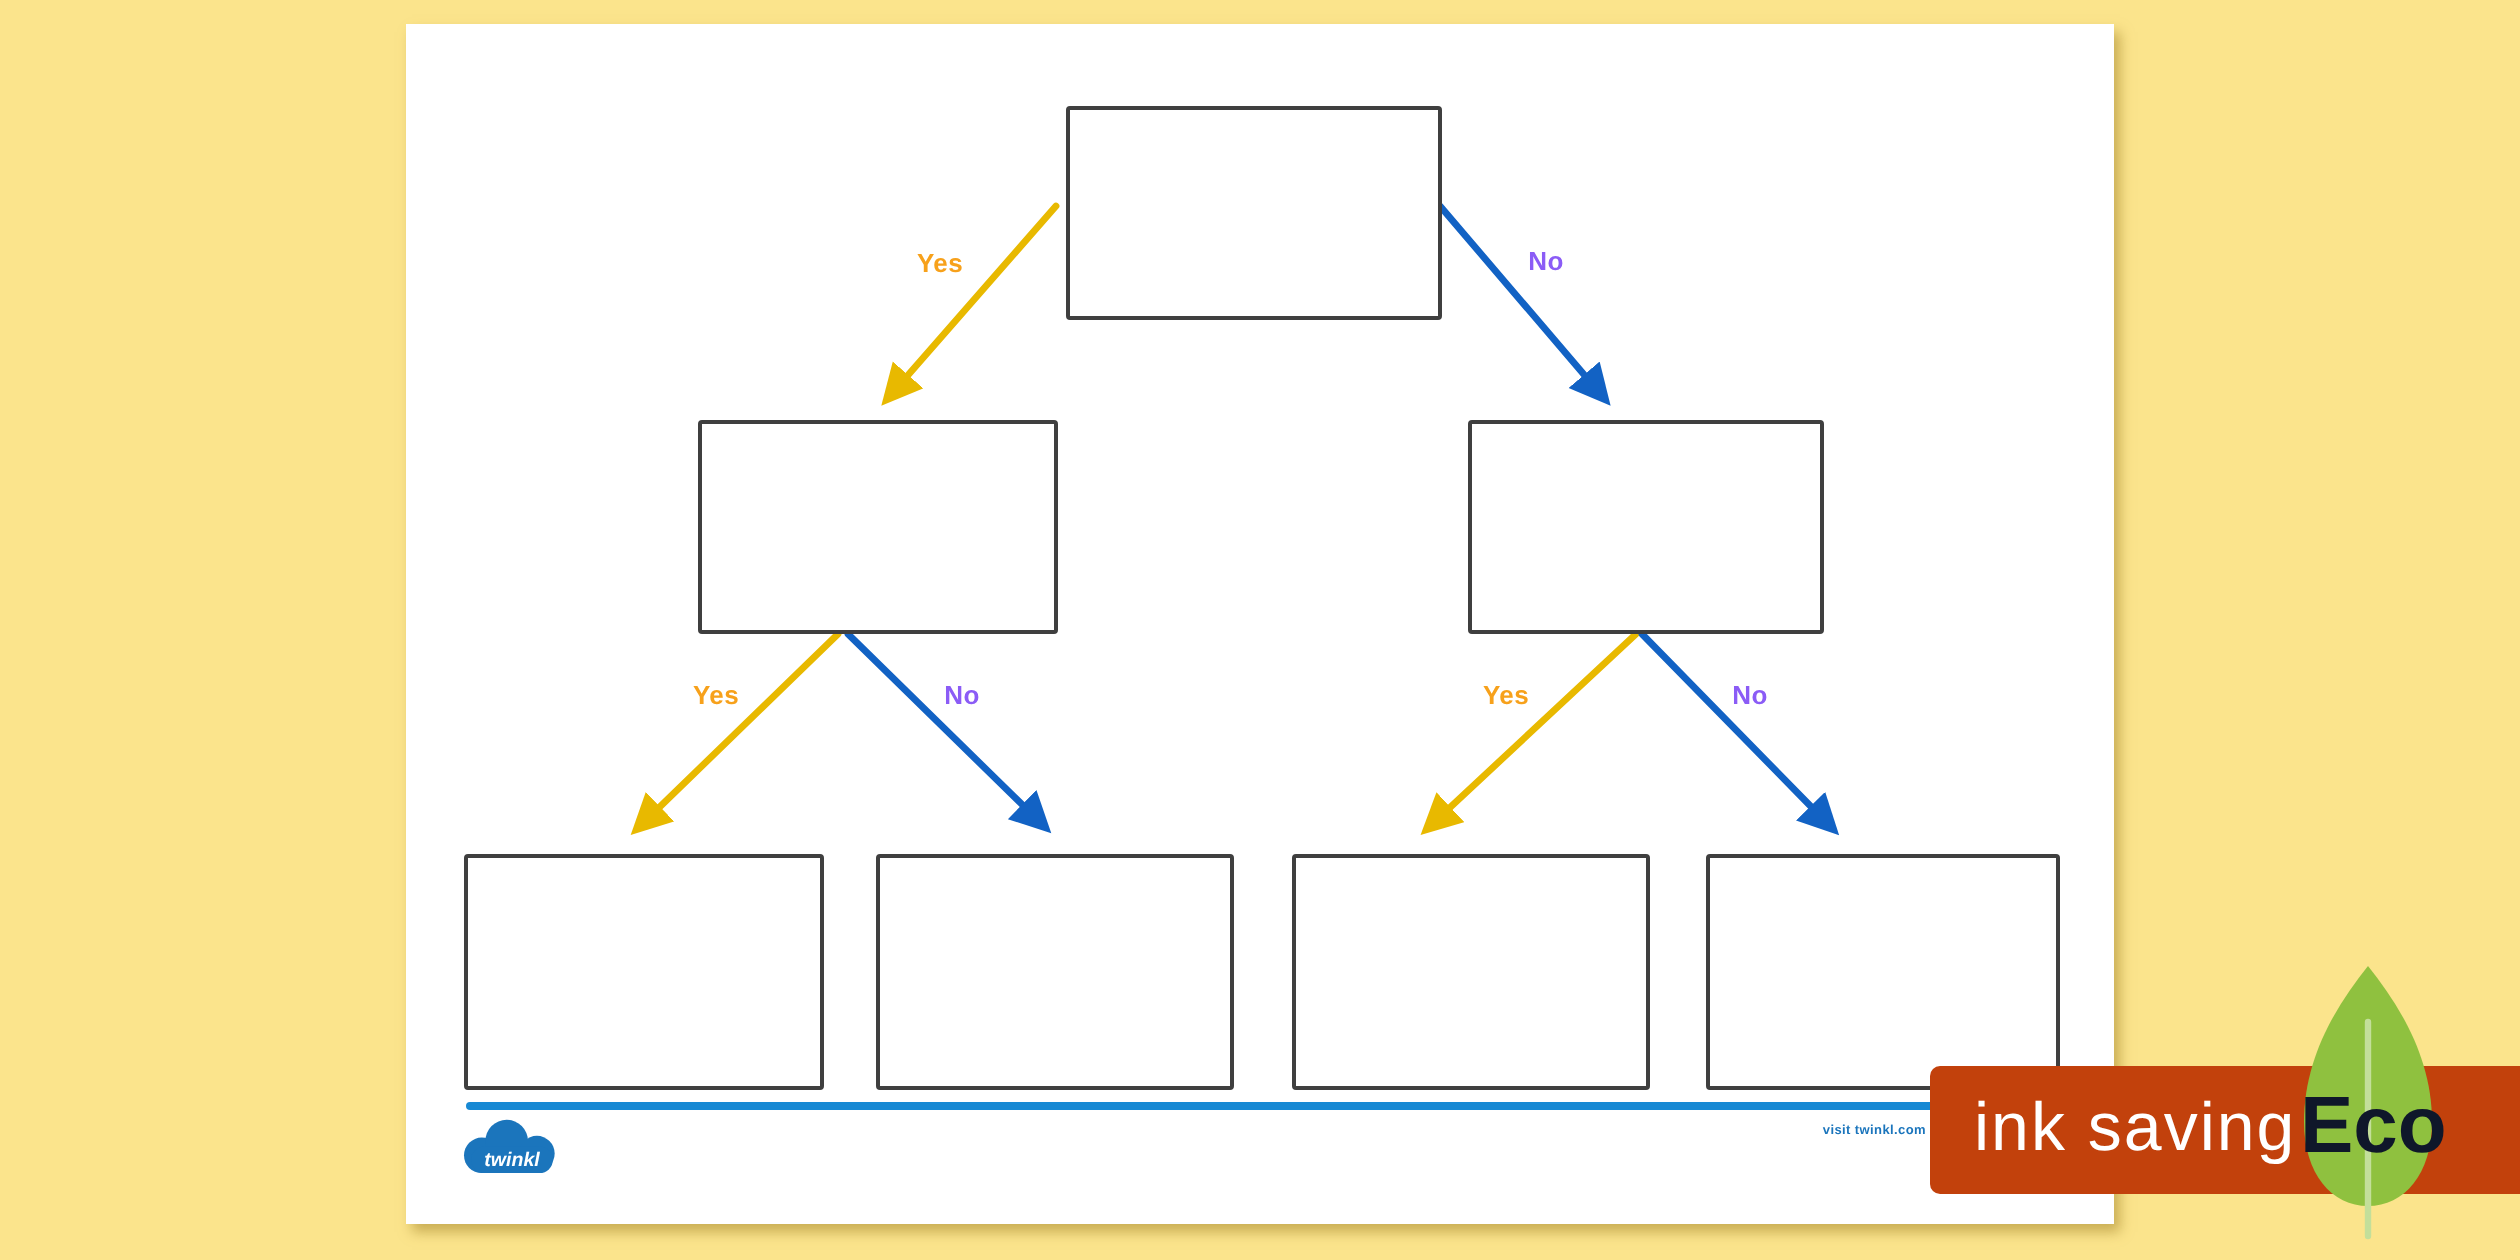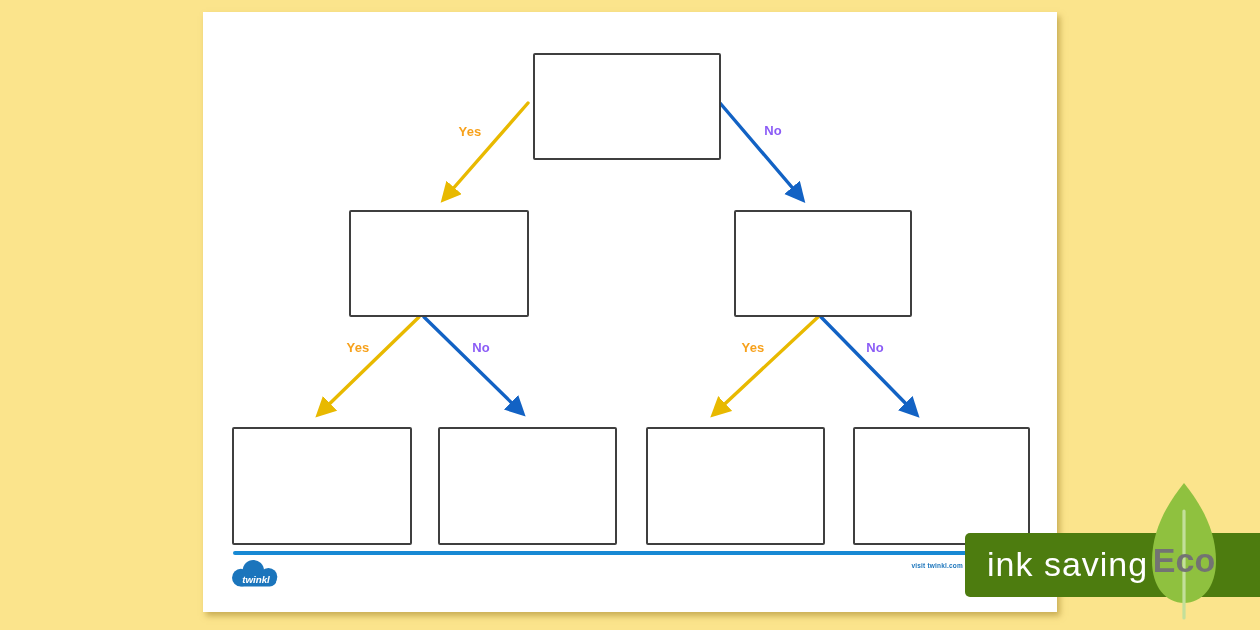--- a/index.html
+++ b/index.html
@@ -34,27 +34,27 @@
   .lbl-5{left:532px;top:328px;}
   .lbl-6{left:654px;top:328px;}
 
   
   .footer-line{position:absolute;left:30px;top:539px;width:782px;height:4px;background:#1789D4;border-radius:2px;}
   .twinkl-logo{position:absolute;left:26px;top:547px;width:54px;height:32px;}
   .visit-text{position:absolute;left:660px;top:550px;width:100px;text-align:right;
               font-size:6.5px;font-weight:bold;color:#1B75BC;letter-spacing:.2px;}
 
   
-  .eco-band{position:absolute;left:965px;top:533px;width:295px;height:64px;background:#4d7c0f;
+  .eco-band{position:absolute;left:965px;top:533px;width:295px;height:64px;background:#c2410c;
             border-radius:5px 0 0 5px;z-index:5;}
   .ink-saving{position:absolute;left:22px;top:0;height:64px;line-height:62px;
               font-size:34px;font-weight:400;color:#ffffff;letter-spacing:1px;}
   .eco-leaf{position:absolute;left:1150px;top:481px;width:68px;height:140px;z-index:6;}
   .eco-text{position:absolute;left:1150px;top:541px;width:68px;text-align:center;z-index:7;
-            font-size:34px;font-weight:bold;color:#737373;}
+            font-size:40px;font-weight:bold;color:#0f172a;}
 </style>
 </head>
 <body>
 
 <div class="stage">
 
   <div class="paper">
 
     <svg class="arrows" viewBox="0 0 854 600" xmlns="http://www.w3.org/2000/svg">
       <defs>

